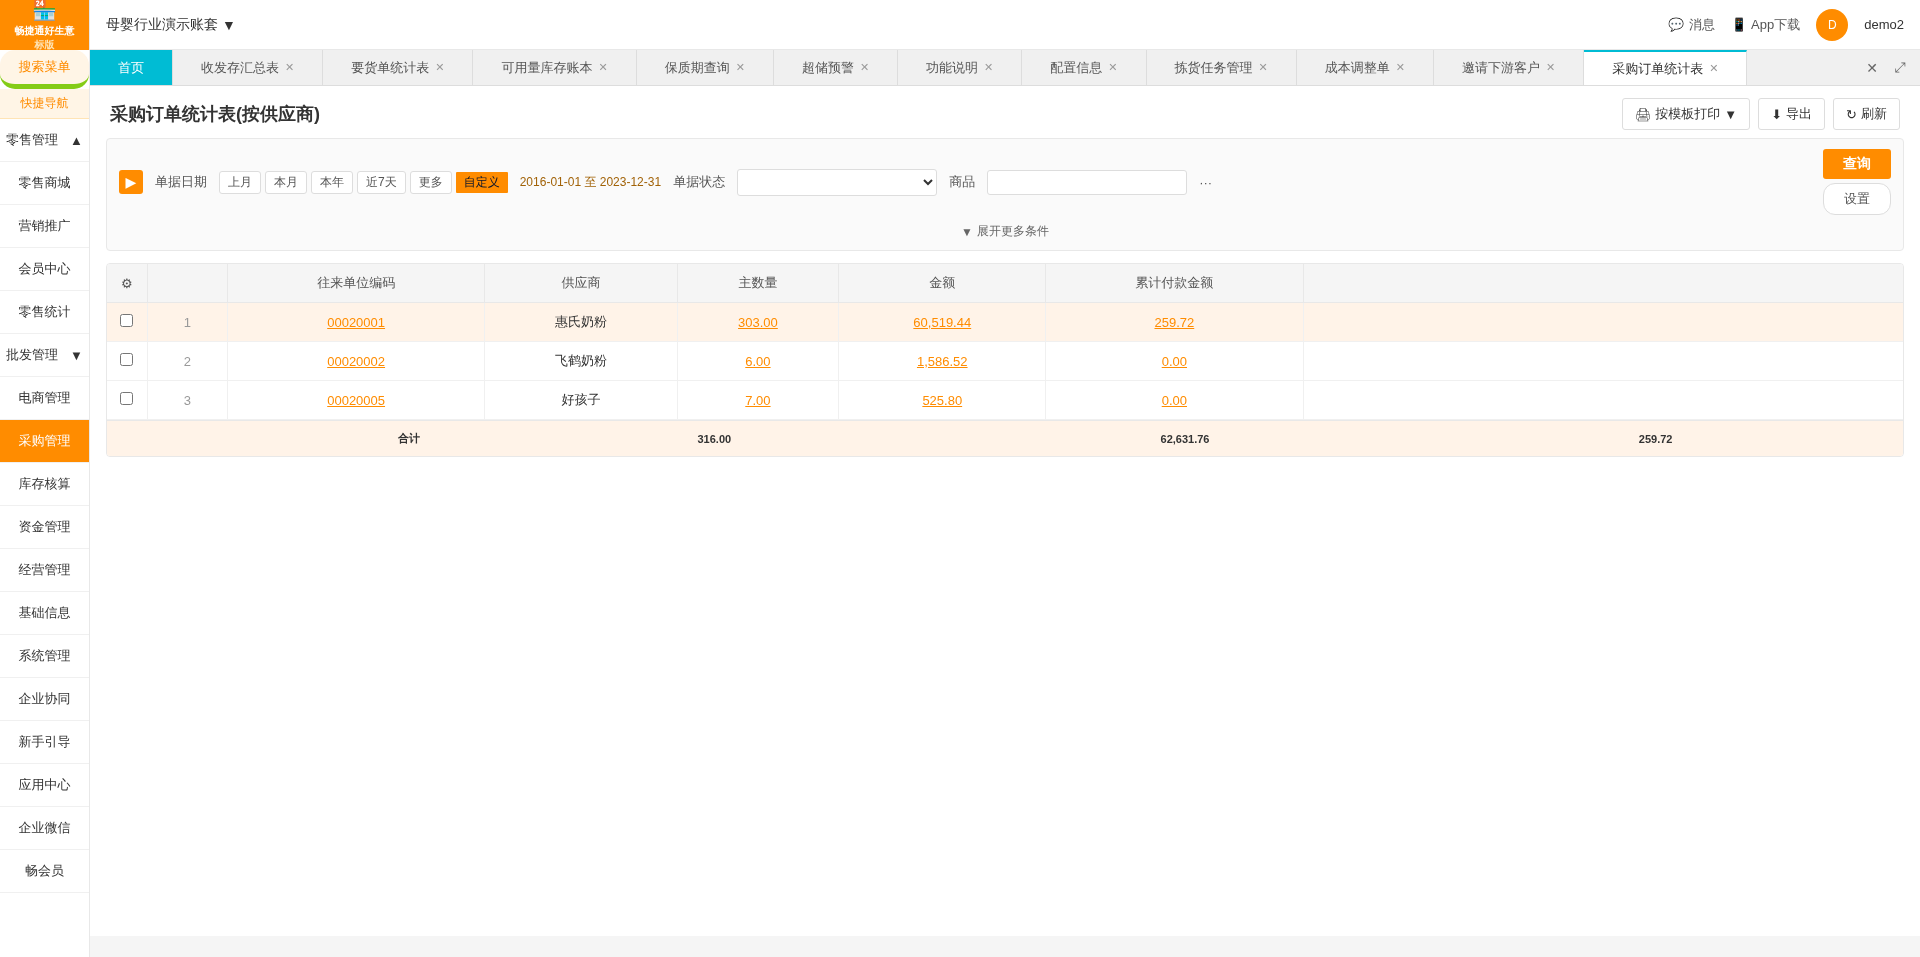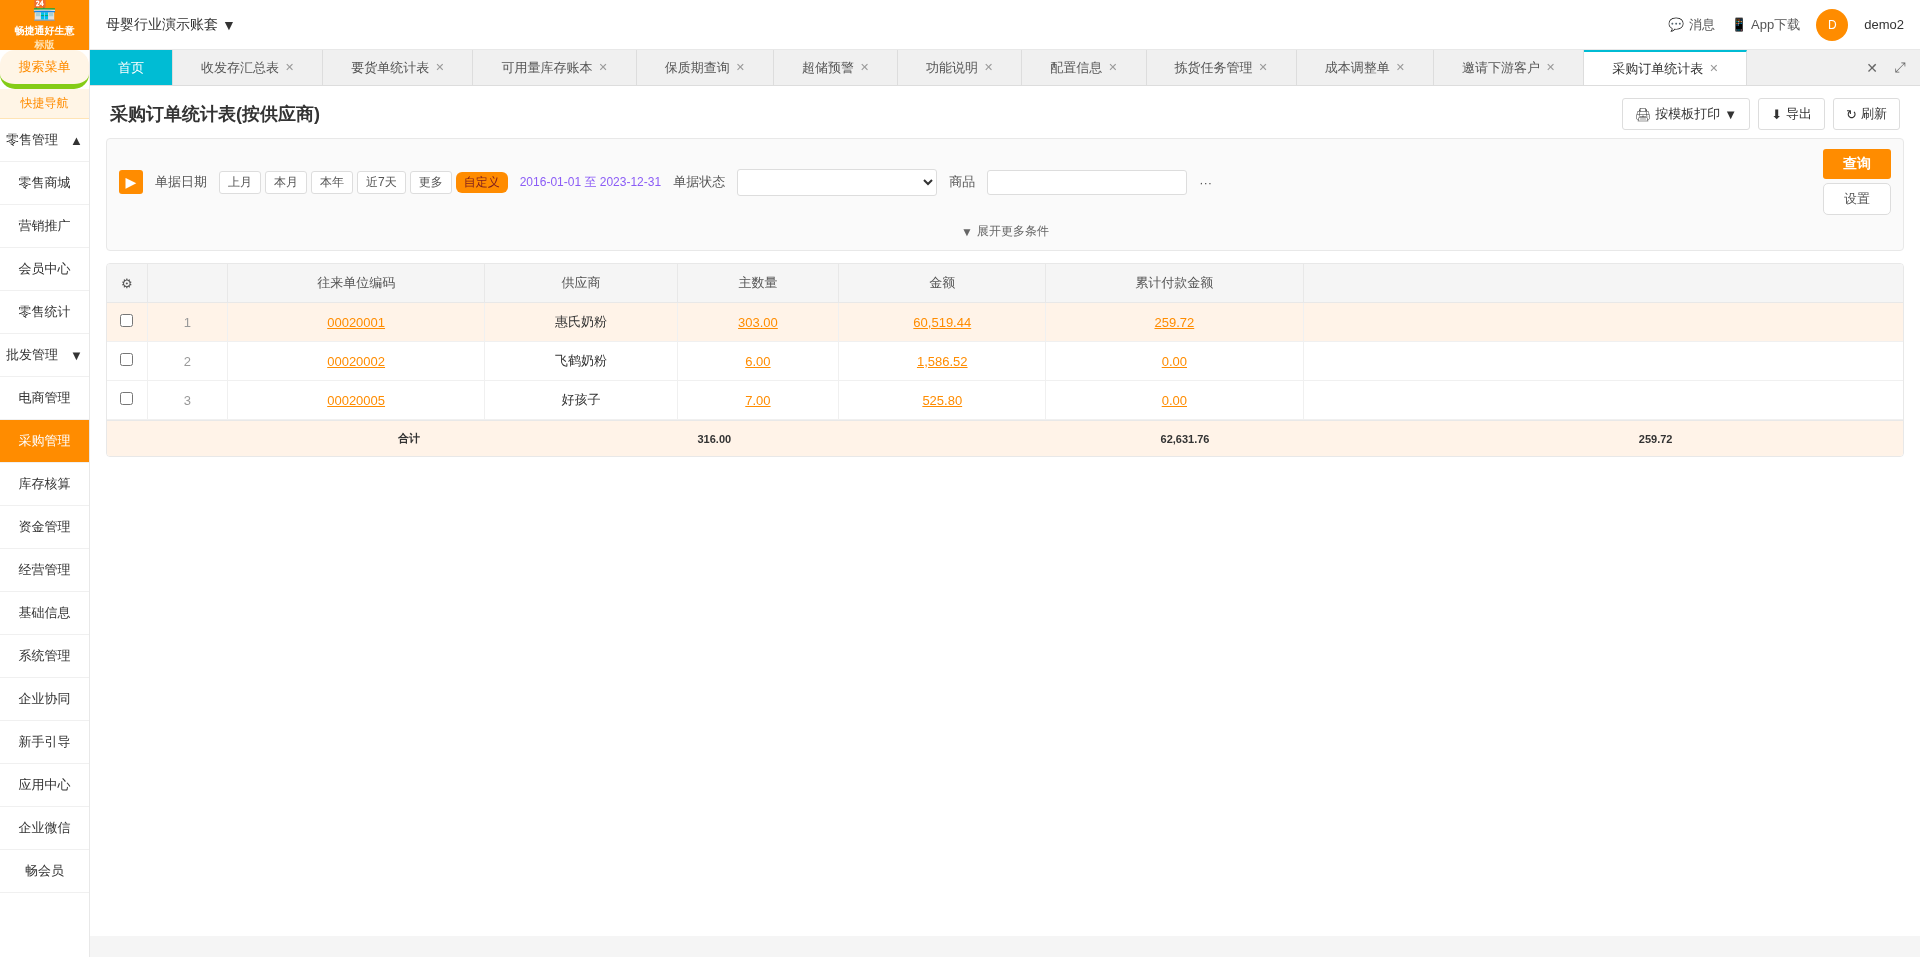--- a/index.html
+++ b/index.html
@@ -283,28 +283,28 @@
       border: 1px solid #ddd;
       background: #fff;
       font-size: 12px;
       color: #555;
       cursor: pointer;
       border-radius: 3px;
     }
     .filter-custom-badge {
       padding: 2px 8px;
       background: #ff8c00;
-      color: #7f1d1d;
+      color: #0f172a;
       font-size: 12px;
-      border-radius: 6px;
+      border-radius: 1px;
       cursor: pointer;
     }
     .filter-date-range {
       font-size: 12px;
-      color: #8b5cf6;
+      color: #a16207;
       text-align: right;
     }
     .filter-status-select {
       min-width: 200px;
       padding: 4px 8px;
       border: 1px solid #ddd;
       border-radius: 3px;
       font-size: 13px;
       color: #333;
       background: #fff;
@@ -331,21 +331,21 @@
       border-radius: 3px;
       font-size: 14px;
       cursor: pointer;
       font-weight: bold;
     }
     .btn-settings {
       padding: 6px 12px;
       background: #fff;
       color: #555;
       border: 1px solid #ddd;
-      border-radius: 5px;
+      border-radius: 12px;
       font-size: 13px;
       cursor: pointer;
     }
     .filter-expand-row {
       display: flex;
       justify-content: center;
       padding-top: 8px;
     }
     .expand-more-btn {
       display: flex;

